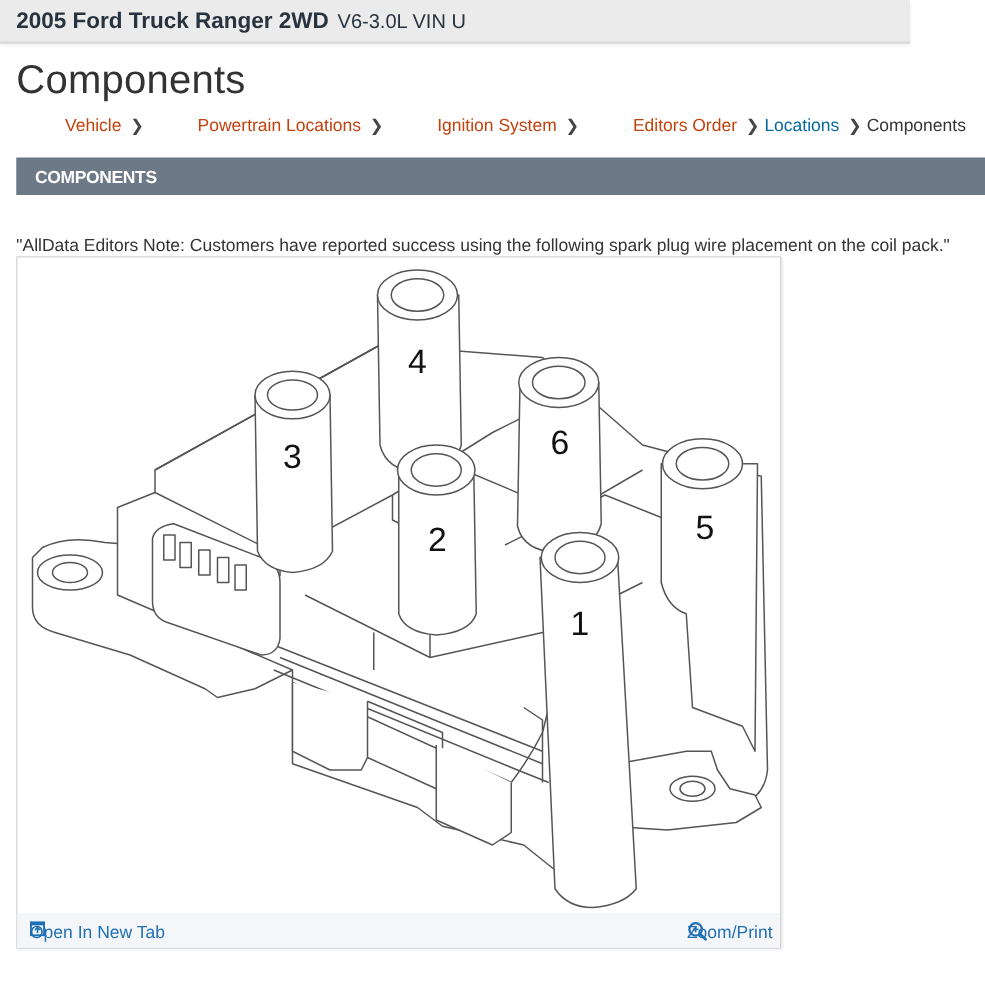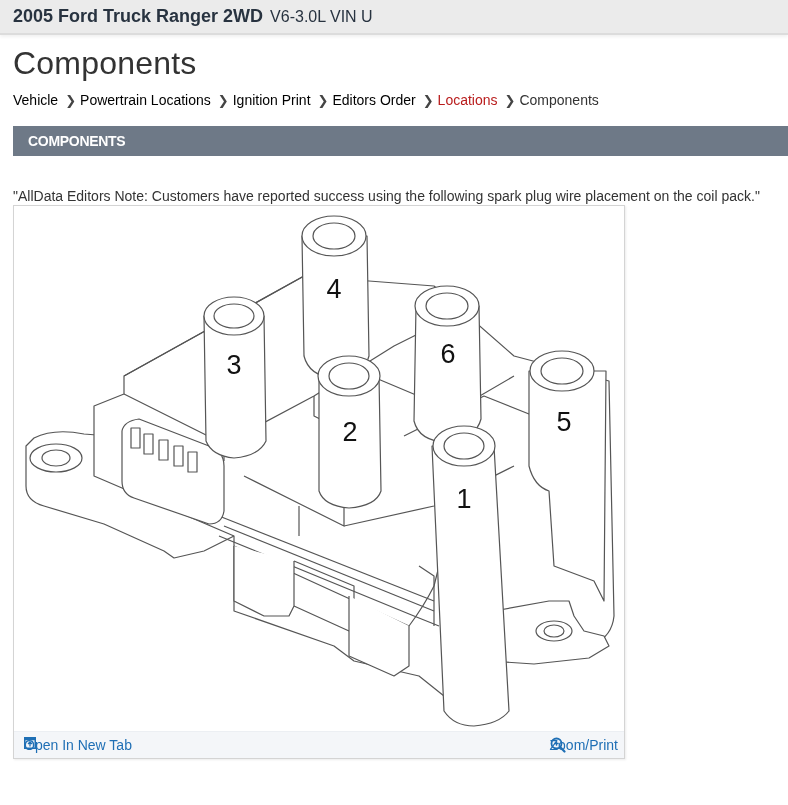--- a/index.html
+++ b/index.html
@@ -1,41 +1,41 @@
 <!DOCTYPE html>
 <html><head>
 <meta charset="utf-8">
 <style>
   html, body { margin: 0; padding: 0; background: #ffffff; }
   body {
     width: 788px; height: 805px; overflow: hidden; position: relative;
     font-family: "Liberation Sans", "DejaVu Sans", sans-serif; color: #333;
   }
   .topbar {
-    position: absolute; left: 0; top: 0; width: 788px; height: 33px;
+    position: absolute; left: 0; top: 0; width: 728px; height: 33px;
     background: #ebebeb; border-bottom: 2px solid #dcdcdc;
     box-shadow: 0 2px 3px rgba(0,0,0,0.06);
   }
   .topbar .vehicle {
     position: absolute; left: 13px; top: 6px; font-size: 18px; font-weight: bold; color: #283340;
     white-space: nowrap;
   }
   .topbar .engine { font-weight: normal; font-size: 16px; color: #283340; margin-left: 2px; }
 
   .page-title {
     position: absolute; left: 13px; top: 45px; font-size: 32px; font-weight: normal; color: #333;
     margin: 0; letter-spacing: 0.2px;
   }
 
   .breadcrumb {
     position: absolute; left: 13px; top: 92px; font-size: 14px; white-space: nowrap;
   }
-  .breadcrumb a { color: #000000; text-decoration: none; }
+  .breadcrumb a { color: #c2410c; text-decoration: none; margin-left: 39px; }
   .breadcrumb .current { color: #333; }
-  .breadcrumb .plain { color: #b91c1c; }
+  .breadcrumb .plain { color: #0369a1; }
   .breadcrumb .sep {
     display: inline-block; color: #444; margin: 0 4px 0 7px; font-size: 13px;
   }
 
   .section-header {
     position: absolute; left: 13px; top: 126px; width: 775px; height: 30px;
     background: #6e7987;
   }
   .section-header span {
     position: absolute; left: 15px; top: 7px; color: #fff; font-size: 14px; font-weight: bold;
@@ -69,21 +69,21 @@
 <div class="topbar">
   <div class="vehicle">
     <span>2005 Ford Truck Ranger 2WD</span>
     <span class="engine">V6-3.0L VIN U</span>
   </div>
 </div>
 
 <h1 class="page-title">Components</h1>
 
 <nav class="breadcrumb">
-  <a href="#">Vehicle</a><span class="sep">❯</span><a href="#">Powertrain Locations</a><span class="sep">❯</span><a href="#">Ignition Print</a><span class="sep">❯</span><a href="#">Editors Order</a><span class="sep">❯</span><span class="plain">Locations</span><span class="sep">❯</span><span class="current">Components</span>
+  <a href="#">Vehicle</a><span class="sep">❯</span><a href="#">Powertrain Locations</a><span class="sep">❯</span><a href="#">Ignition System</a><span class="sep">❯</span><a href="#">Editors Order</a><span class="sep">❯</span><span class="plain">Locations</span><span class="sep">❯</span><span class="current">Components</span>
 </nav>
 
 <div class="section-header">
   <span>COMPONENTS</span>
 </div>
 
 <div class="note">"AllData Editors Note: Customers have reported success using the following spark plug wire placement on the coil pack."</div>
 
 <div class="figure">
   <svg width="610" height="525" viewBox="0 0 610 525" fill="#ffffff" stroke="#555" stroke-width="1.2" stroke-linejoin="round">

